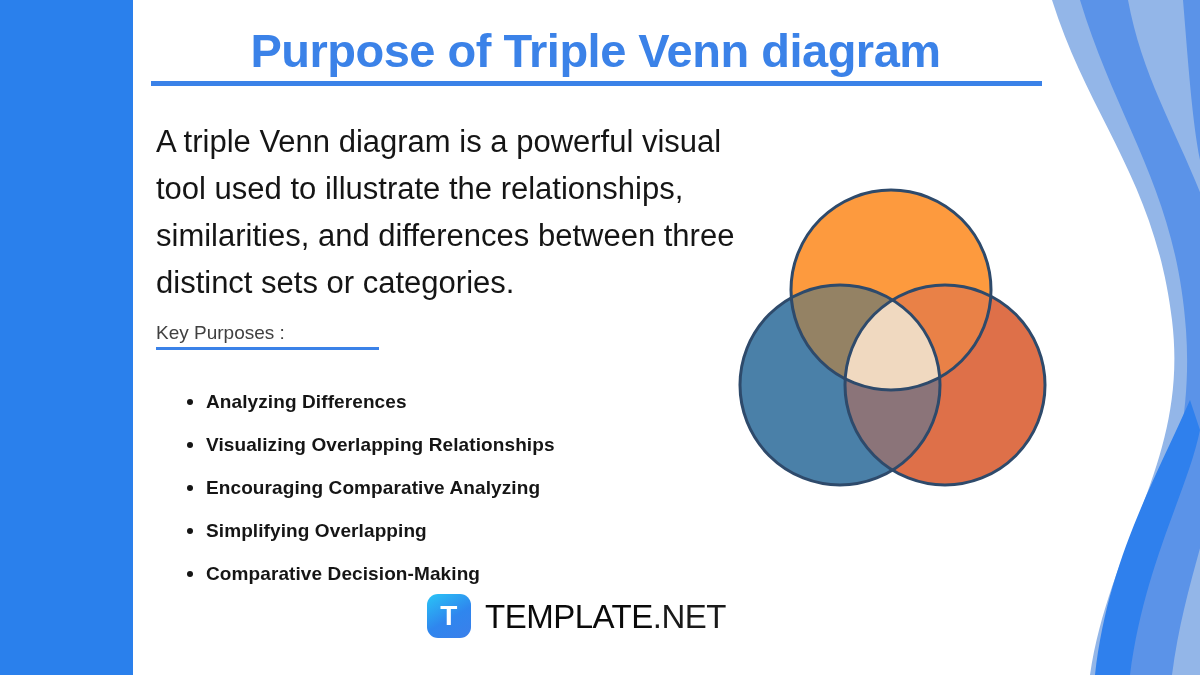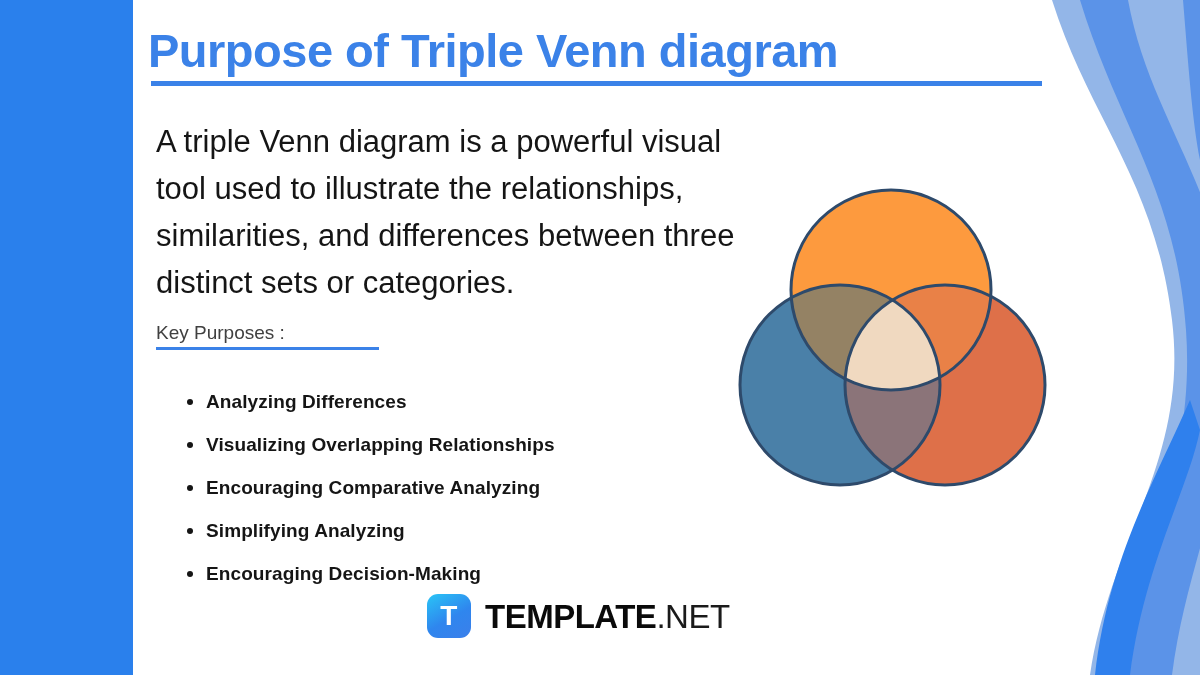--- a/index.html
+++ b/index.html
@@ -51,20 +51,21 @@
     top: 24px;
     width: 900px;
   }
   .title {
     font-size: 47px;
     font-weight: 700;
     color: #3B82E8;
     letter-spacing: -0.5px;
     white-space: nowrap;
     line-height: 1.15;
+    text-align: center;
     width: 895px;
     margin-left: -4px;
   }
   .title-underline {
     height: 5px;
     background: #3B82E8;
     width: 891px;
     margin-left: -1px;
     margin-top: 3px;
   }
@@ -163,21 +164,21 @@
     line-height: 1;
     letter-spacing: 0.5px;
   }
   .logo-text {
     font-size: 33px;
     line-height: 1;
     white-space: nowrap;
     color: #0A0A0A;
   }
   .logo-text .bold {
-    font-weight: 700;
+    font-weight: 400;
     letter-spacing: -0.5px;
   }
   .logo-text .light {
     font-weight: 400;
     letter-spacing: -0.5px;
     color: #1A1A1A;
   }
 </style>
 </head>
 <body>
@@ -205,22 +206,22 @@
 
     <div class="subhead-wrap">
       <div class="subhead">Key Purposes :</div>
       <div class="subhead-underline"></div>
     </div>
 
     <ul class="bullets">
       <li>Analyzing Differences</li>
       <li>Visualizing Overlapping Relationships</li>
       <li>Encouraging Comparative Analyzing</li>
-      <li>Simplifying Analyzing</li>
-      <li>Encouraging Decision-Making</li>
+      <li>Simplifying Overlapping</li>
+      <li>Comparative Decision-Making</li>
     </ul>
   </div>
 
   <svg class="venn" viewBox="0 0 330 320">
     <defs>
       <clipPath id="clipTop">
           <circle cx="161" cy="110" r="100"></circle>
         </clipPath>
       <clipPath id="clipLeft">
           <circle cx="110" cy="205" r="100"></circle>

